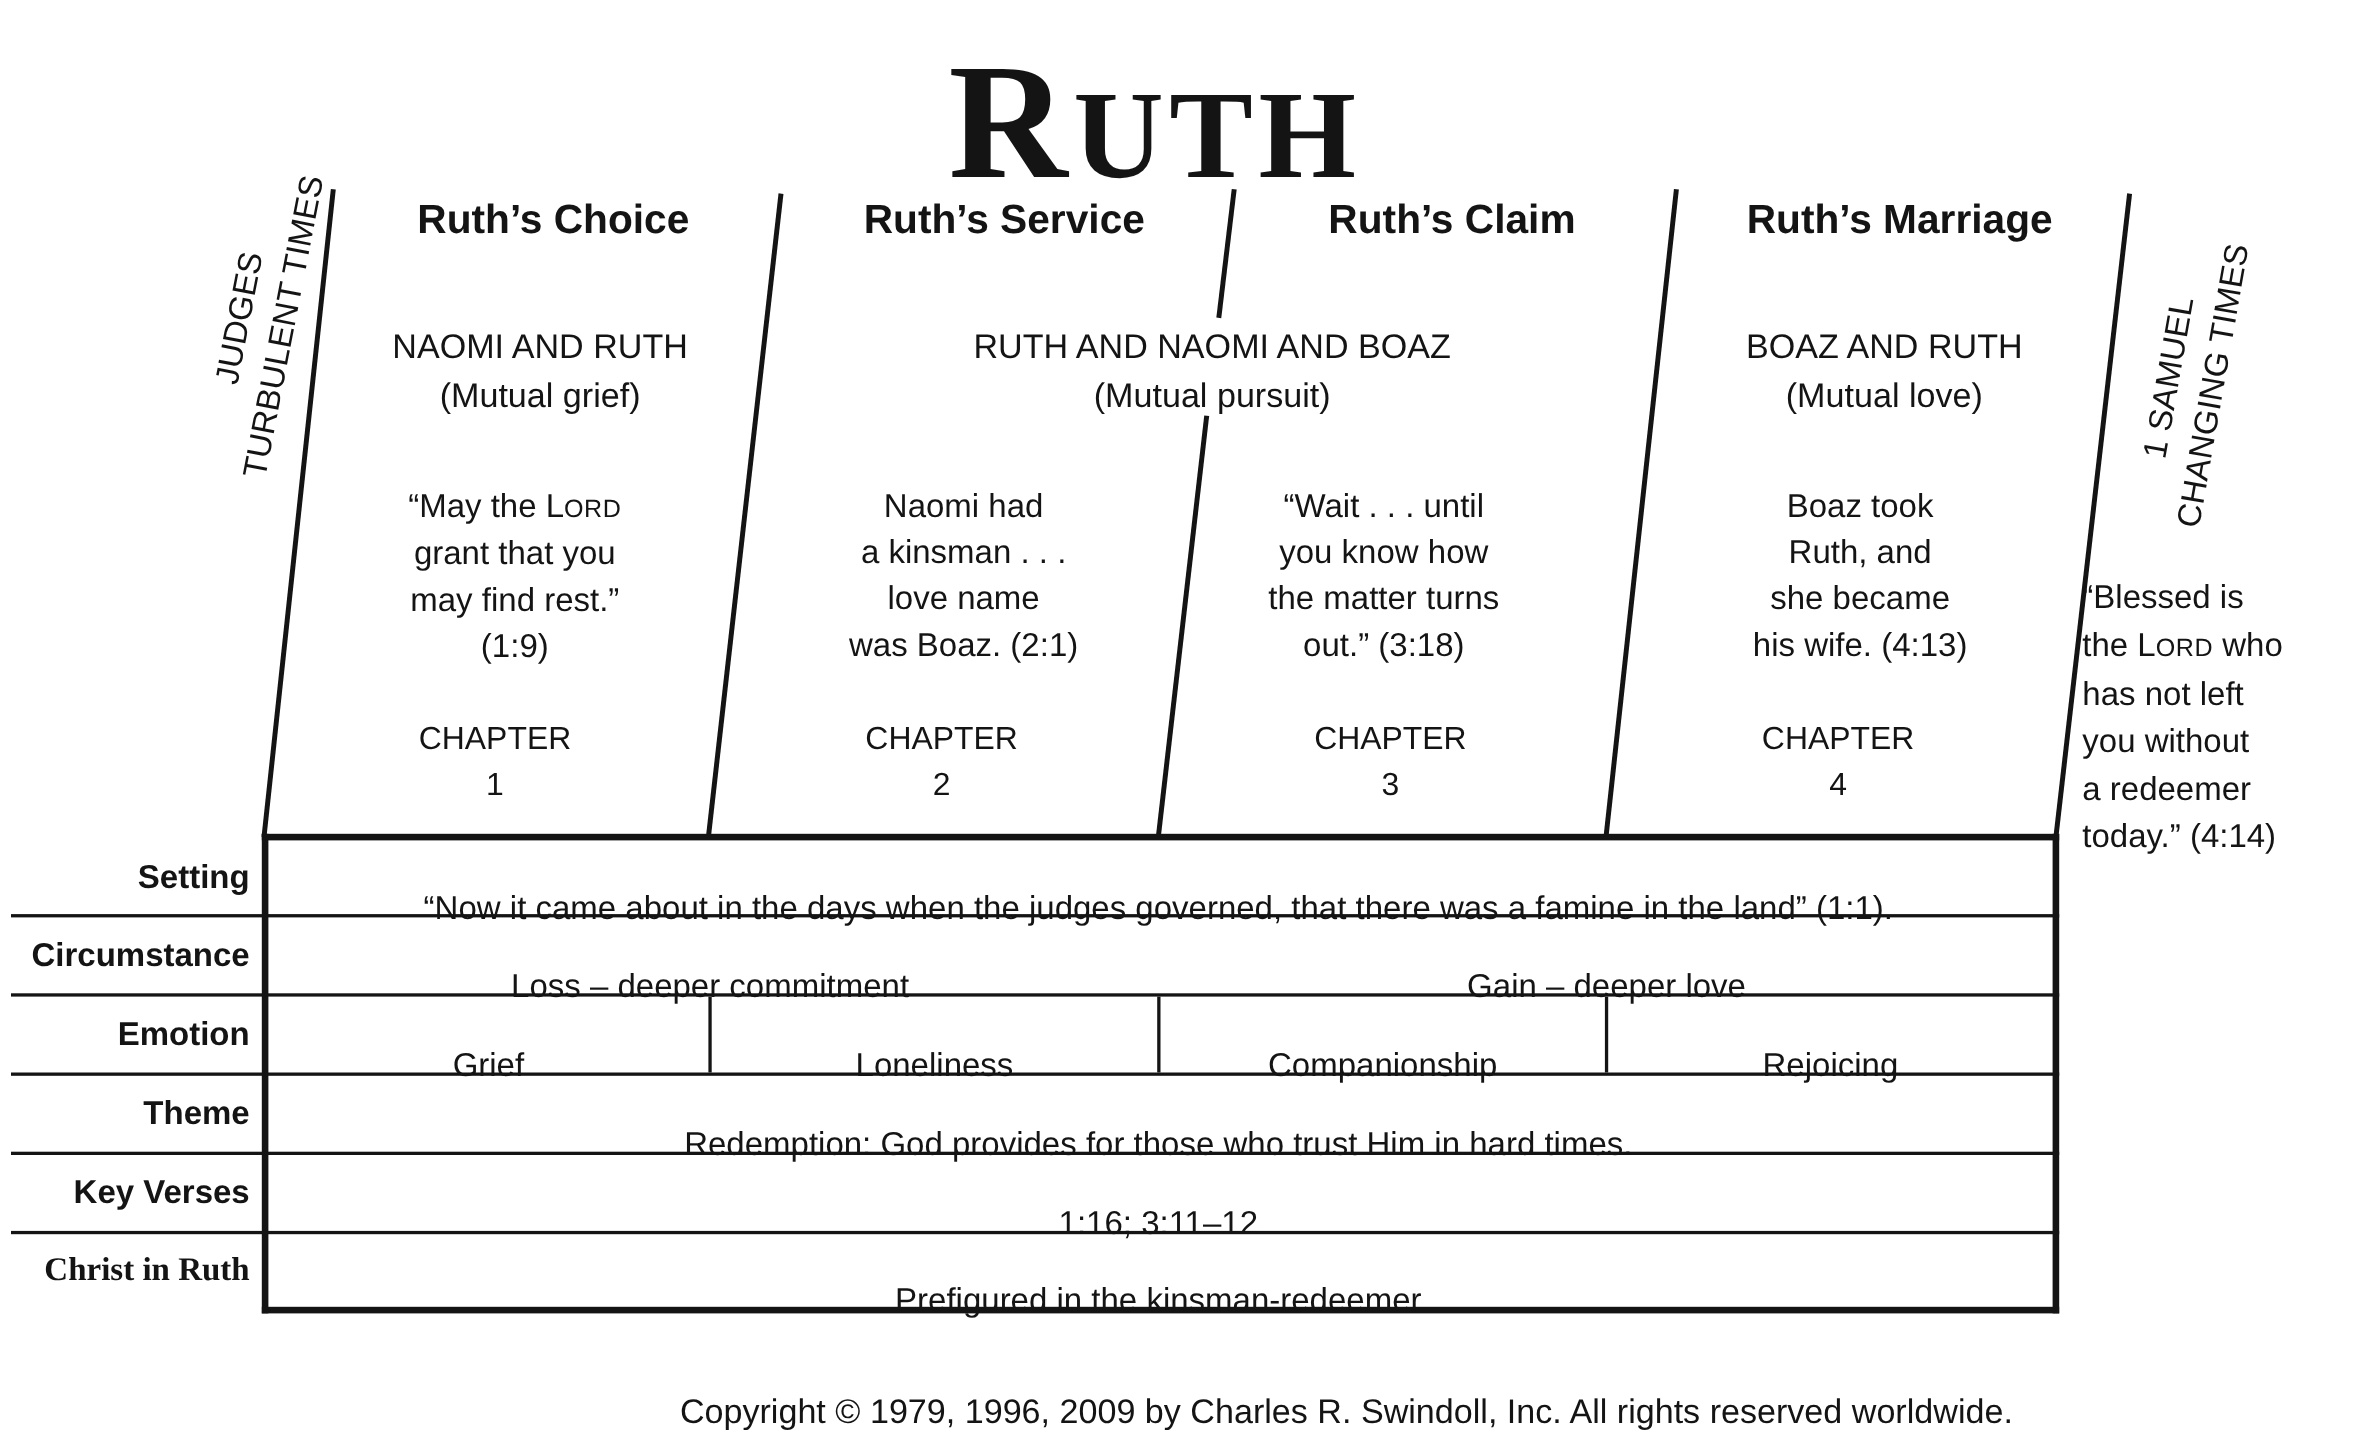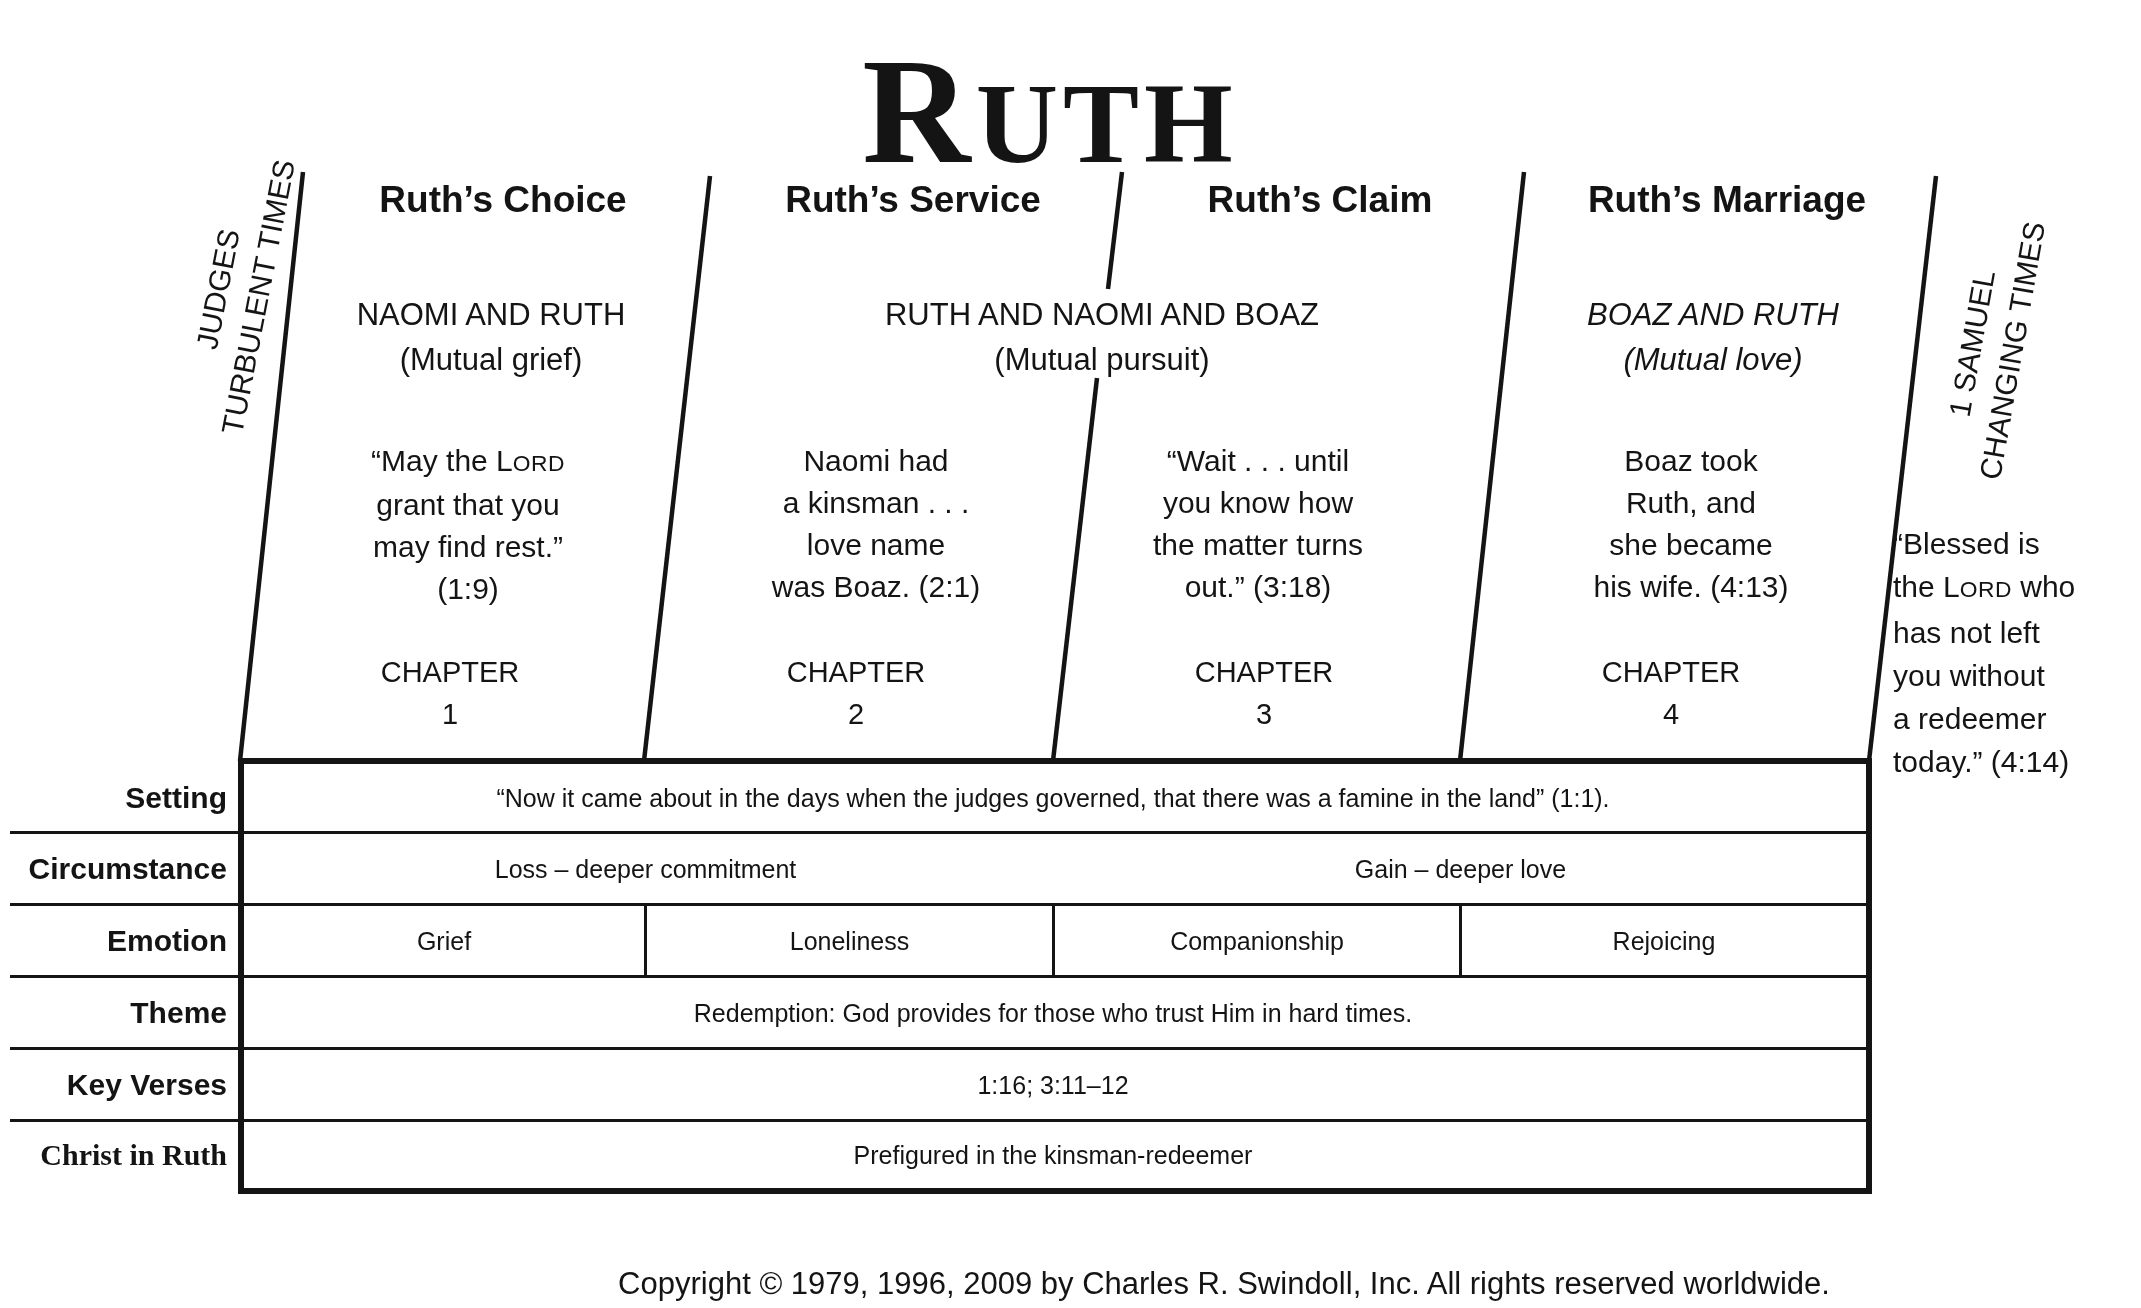--- a/index.html
+++ b/index.html
@@ -30,21 +30,21 @@
   .col-block  { font-size:31px; line-height:45px; text-align:center; width:500px; }
   .quote-block { font-size:30px; line-height:42px; text-align:center; width:500px; }
   .chapter-block { font-size:29px; line-height:42px; text-align:center; width:500px; }
   .shared-block { width:700px; }
 
   .side-quote { font-size:30px; line-height:43px; text-align:left; width:250px; }
 
   
   .t-line { background:#141414; }
   .row-label { width:227px; left:0; text-align:right; font-weight:700; font-size:30px; line-height:42px; }
-  .row-text  { font-size:25px; line-height:42px; text-align:center; }
+  .row-text  { font-size:30px; line-height:42px; text-align:center;margin-top:28px; }
 
   .sc { font-size:0.76em; letter-spacing:0.5px; }
 
   .footer { top:1264px; left:307px; width:1834px; text-align:center; font-size:31px; line-height:40px; }
 
   svg.lines { position:absolute; top:0; left:0; }
 </style>
 </head>
 <body>
 
@@ -80,21 +80,21 @@
   <div class="abs col-header" style="left:1477px; top:178px;">Ruth’s Marriage</div>
 
   <div class="abs col-block" style="left:241px; top:292px;">
     <div>NAOMI AND RUTH</div>
     <div>(Mutual grief)</div>
   </div>
   <div class="abs col-block shared-block" style="left:752px; top:292px;">
     <div>RUTH AND NAOMI AND BOAZ</div>
     <div>(Mutual pursuit)</div>
   </div>
-  <div class="abs col-block" style="left:1463px; top:292px;font-style:italic;">
+  <div class="abs col-block" style="left:1463px; top:292px;">
     <div>BOAZ AND RUTH</div>
     <div>(Mutual love)</div>
   </div>
 
   <div class="abs quote-block" style="left:218px; top:440px;">
     <div>“May the L<span class="sc">ORD</span></div>
     <div>grant that you</div>
     <div>may find rest.”</div>
     <div>(1:9)</div>
   </div>

